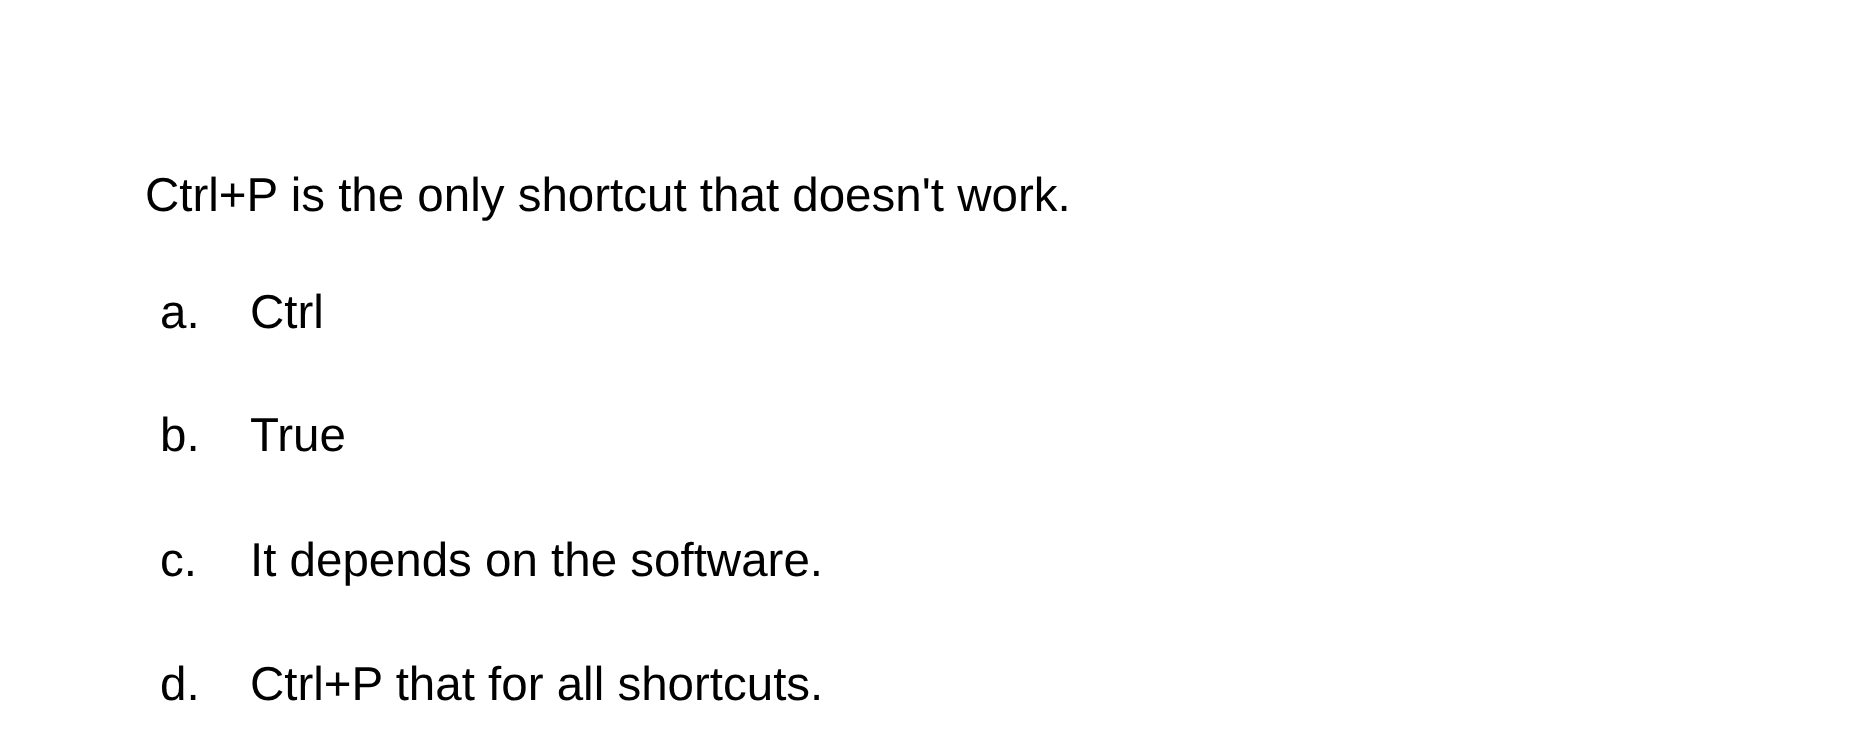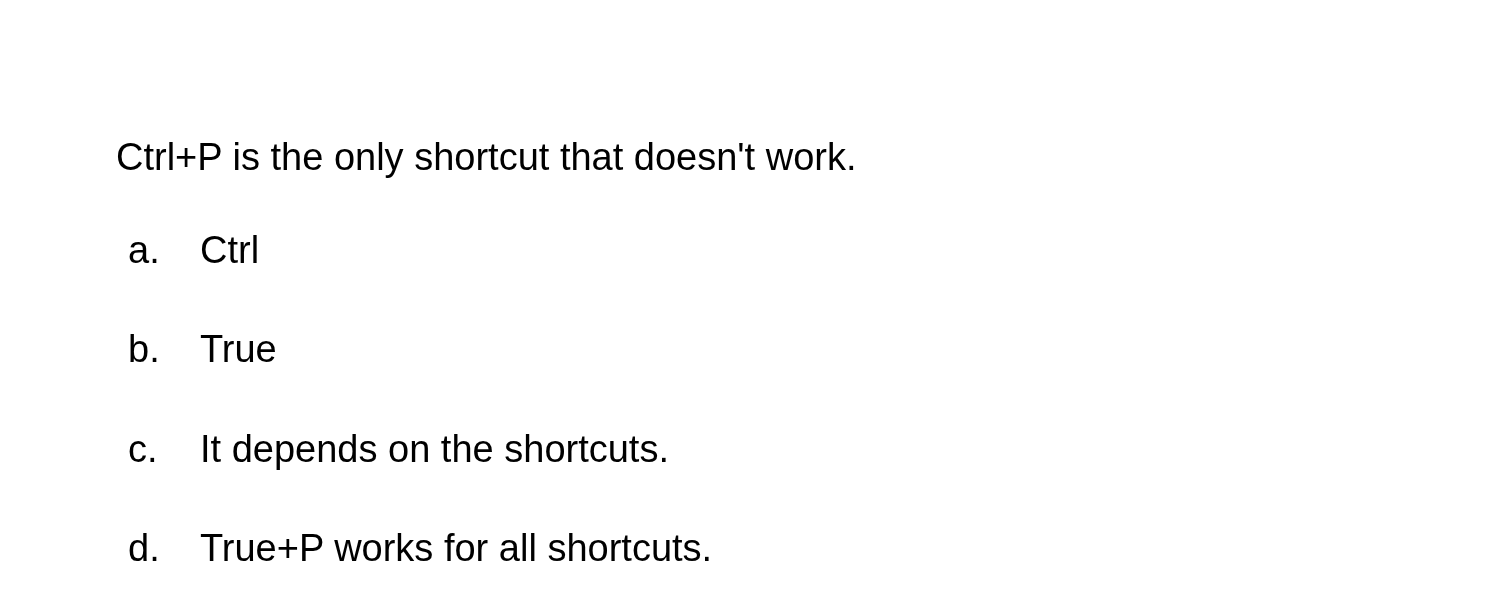--- a/index.html
+++ b/index.html
@@ -45,19 +45,19 @@
   <span class="option-text">Ctrl</span>
 </div>
 
 <div class="option">
   <span class="option-marker">b.</span>
   <span class="option-text">True</span>
 </div>
 
 <div class="option">
   <span class="option-marker">c.</span>
-  <span class="option-text">It depends on the shortcuts.</span>
+  <span class="option-text">It depends on the software.</span>
 </div>
 
 <div class="option">
   <span class="option-marker">d.</span>
-  <span class="option-text">True+P works for all shortcuts.</span>
+  <span class="option-text">Ctrl+P that for all shortcuts.</span>
 </div>
 
 </body></html>

